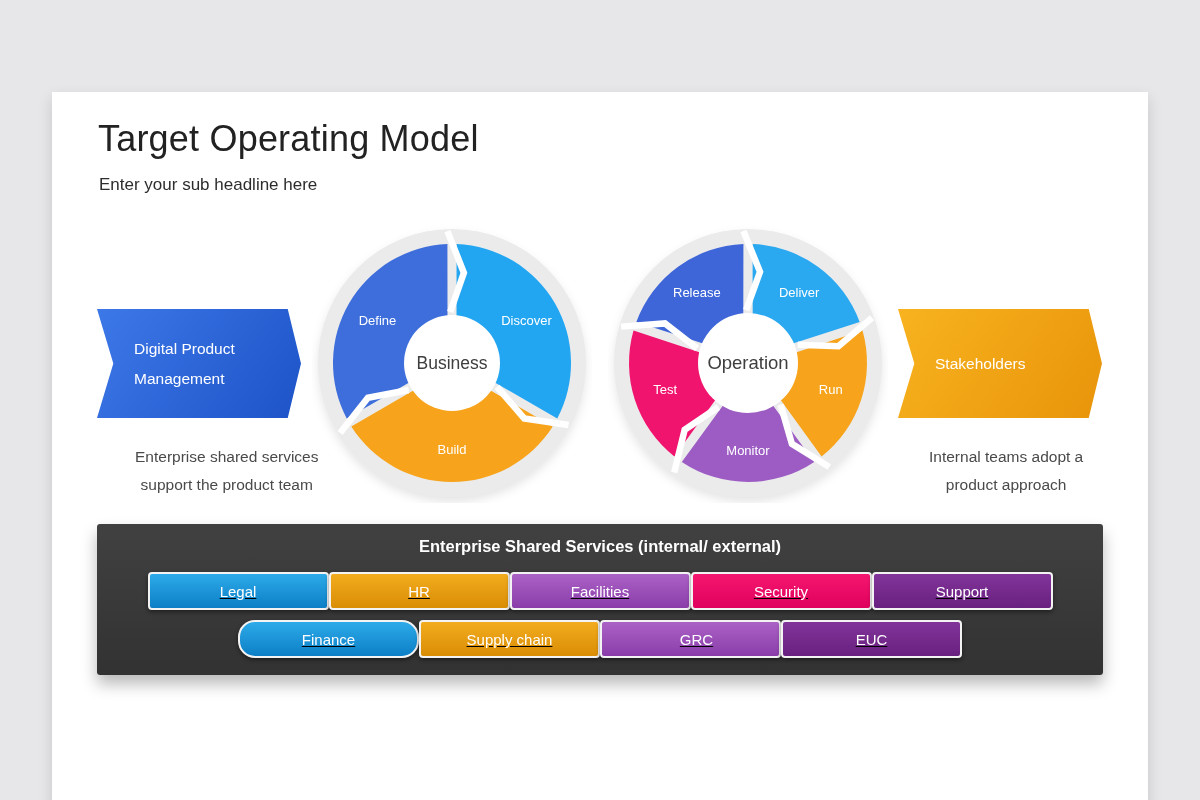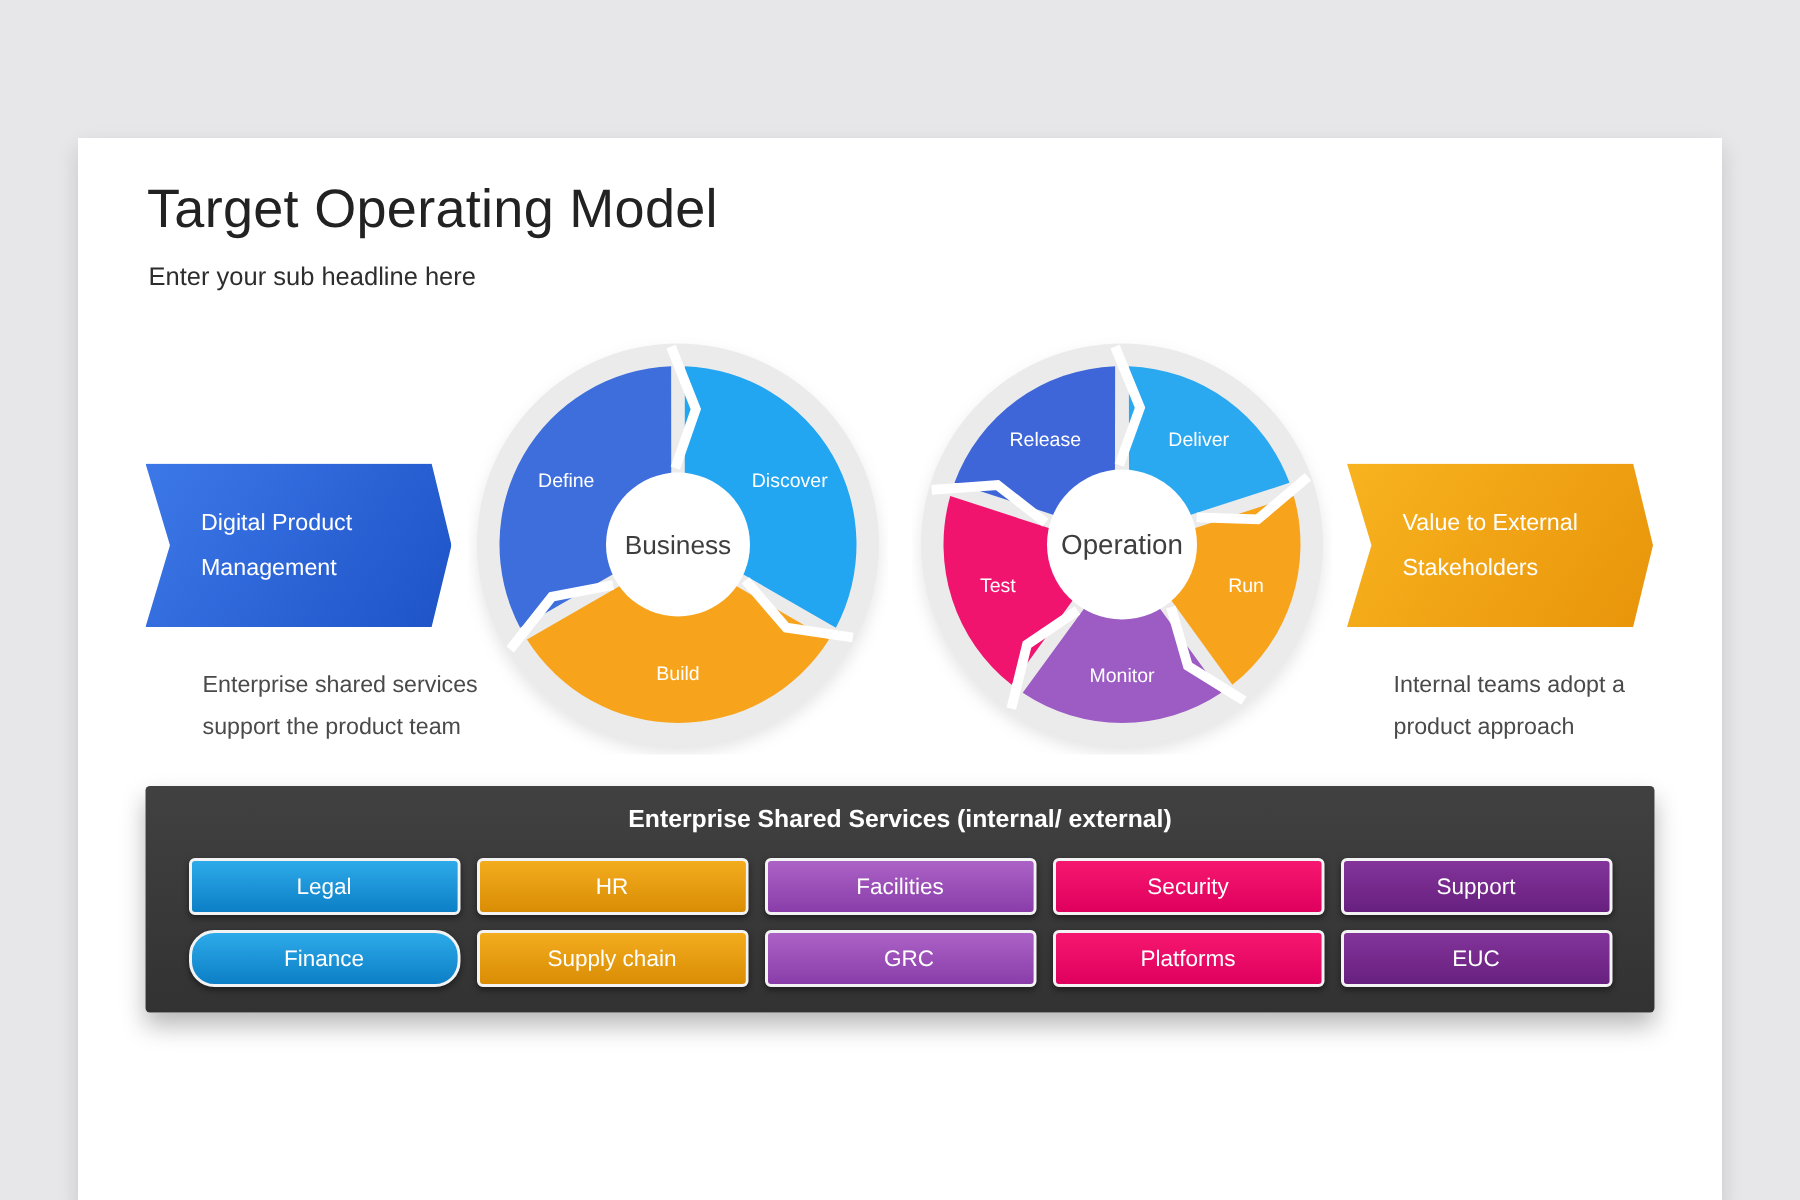--- a/index.html
+++ b/index.html
@@ -18,35 +18,35 @@
 
   .flow-arrow {
     position:absolute; top:217px; width:204px; height:109px;
     clip-path:polygon(0 0, 93.5% 0, 100% 50%, 93.5% 100%, 0 100%, 8% 50%);
     display:flex; flex-direction:column; justify-content:center;
     padding-left:37px; color:#fff; font-size:15.5px; line-height:30px;
   }
   .flow-arrow.left { left:45px; }
   .flow-arrow.right { left:846px; }
 
-  .caption { position:absolute; top:351px; font-size:15.5px; line-height:28px; color:#4a4a4a; }
+  .caption { position:absolute; top:351px; font-size:15.5px; line-height:28px; color:#4a4a4a;text-align:center; }
   .caption.left { left:83px; }
   .caption.right { left:877px; }
 
   svg.wheel { position:absolute; width:280px; height:280px; top:131px; }
   #wheel-0 { left:260px; }
   #wheel-1 { left:556px; }
 
   .panel {
     position:absolute; left:45px; top:432px; width:1006px; height:151px;
     background:linear-gradient(180deg,#414141,#323232); border-radius:3px;
     box-shadow:0 9px 16px rgba(0,0,0,.28); padding-top:13px;
   }
   .panel-title { text-align:center; color:#fff; font-weight:bold; font-size:16.5px; height:22px; }
-  .btn-row { display:flex; justify-content:center; gap:11px; margin-top:13px; }
+  .btn-row { display:flex; justify-content:center; margin-top:13px;text-decoration:underline; }
   .btn-row + .btn-row { margin-top:10px; }
   .svc-btn {
     width:181px; height:38px; border:2px solid #f3f3f3; border-radius:4px;
     display:flex; align-items:center; justify-content:center;
     color:#fff; font-size:15px; box-shadow:0 2px 4px rgba(0,0,0,.45);
     cursor:default;
   }
   .wheel text { font-family:"Liberation Sans", sans-serif; }
 </style>
 </head>
@@ -96,40 +96,38 @@
         <polyline points="135.39,8.08 152.01,48.79 138.15,87.03" fill="none" stroke="#ffffff" stroke-width="6.5" stroke-linejoin="miter"></polyline>
         <polyline points="264.04,94.85 230.46,123.23 189.80,121.87" fill="none" stroke="#ffffff" stroke-width="6.5" stroke-linejoin="miter"></polyline>
         <polyline points="221.27,244.02 183.90,220.85 172.63,181.76" fill="none" stroke="#ffffff" stroke-width="6.5" stroke-linejoin="miter"></polyline>
         <polyline points="66.19,249.43 76.67,206.73 110.36,183.94" fill="none" stroke="#ffffff" stroke-width="6.5" stroke-linejoin="miter"></polyline>
         <polyline points="13.11,103.62 56.96,100.39 89.05,125.39" fill="none" stroke="#ffffff" stroke-width="6.5" stroke-linejoin="miter"></polyline>
         <circle cx="140" cy="140" r="50" fill="#ffffff"></circle>
         <text x="140" y="140" dy="6" text-anchor="middle" fill="#3e3e3e" font-size="18.5">Operation</text>
       </svg>
 
     <div class="flow-arrow right" style="background: linear-gradient(125deg, rgb(248, 179, 31), rgb(232, 148, 10));">
-      <div>Value to External</div>
       <div>Stakeholders</div>
     </div>
     <div class="caption right">
       <div>Internal teams adopt a</div>
       <div>product approach</div>
     </div>
 
     <div class="panel">
       <div class="panel-title">Enterprise Shared Services (internal/ external)</div>
       <div class="btn-row" id="svc-row-0">
           <div class="svc-btn" style="background: linear-gradient(rgb(45, 170, 233), rgb(12, 127, 198));">Legal</div>
           <div class="svc-btn" style="background: linear-gradient(rgb(243, 172, 30), rgb(217, 141, 5));">HR</div>
           <div class="svc-btn" style="background: linear-gradient(rgb(171, 98, 198), rgb(138, 61, 169));">Facilities</div>
           <div class="svc-btn" style="background: linear-gradient(rgb(245, 23, 111), rgb(223, 0, 94));">Security</div>
           <div class="svc-btn" style="background: linear-gradient(rgb(130, 52, 154), rgb(104, 32, 127));">Support</div>
         </div>
       <div class="btn-row" id="svc-row-1">
           <div class="svc-btn" style="background: linear-gradient(rgb(45, 170, 233), rgb(12, 127, 198)); border-radius: 17px;">Finance</div>
           <div class="svc-btn" style="background: linear-gradient(rgb(243, 172, 30), rgb(217, 141, 5));">Supply chain</div>
           <div class="svc-btn" style="background: linear-gradient(rgb(171, 98, 198), rgb(138, 61, 169)); padding-left: 12px;">GRC</div>
-          <div class="svc-btn" style="background: linear-gradient(rgb(245, 23, 111), rgb(223, 0, 94));">Platforms</div>
           <div class="svc-btn" style="background: linear-gradient(rgb(130, 52, 154), rgb(104, 32, 127));">EUC</div>
         </div>
     </div>
 
   </div>
 </div>
 
 </body></html>

